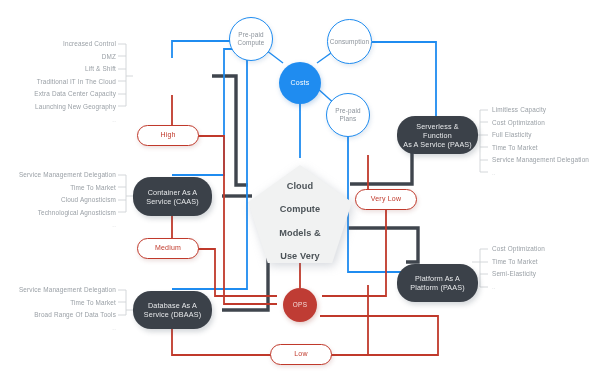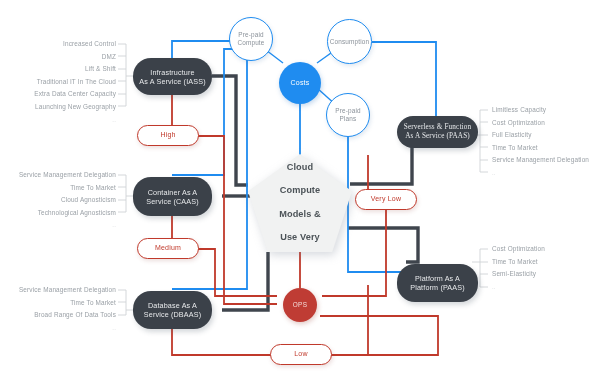--- a/index.html
+++ b/index.html
@@ -93,22 +93,23 @@
     width: 104px;
     height: 98px;
     filter: drop-shadow(2px 3px 5px rgba(120,130,145,0.30));
   }
   .pent {
     width: 104px;
     height: 98px;
     background: #f1f2f2;
     clip-path: polygon(50% 0%, 100% 38%, 81% 100%, 19% 100%, 0% 38%);
     display: flex;
-    align-items: center;
+    align-items: flex-end;
     justify-content: center;
+    margin-top: 11px;
   }
   .pent span {
     display: block;
     font-size: 9.2px;
     font-weight: bold;
     color: #4c5358;
     line-height: 1.28;
     text-align: center;
     letter-spacing: 0.1px;
   }
@@ -197,42 +198,36 @@
     <div class="pent">
       <span>
         <span>Cloud</span><br>
         <span>Compute</span><br>
         <span>Models &amp;</span><br>
         <span>Use Very</span>
       </span>
     </div>
   </div>
 
-  <div class="node svc" style="left:133px; top:58px; width:79px; height:37px;">
-    <span>
-      <span>Infrastructure</span><br>
-      <span>As A Service (IASS)</span>
-    </span>
-  </div>
 
   <div class="node svc" style="left:133px; top:291px; width:79px; height:38px;">
     <span>
       <span>Database As A</span><br>
       <span>Service (DBAAS)</span>
     </span>
   </div>
 
   <div class="node svc" style="left:133px; top:177px; width:79px; height:39px;">
     <span>
       <span>Container As A</span><br>
       <span>Service (CAAS)</span>
     </span>
   </div>
 
-  <div class="node svc" style="left:397px; top:116px; width:81px; height:32px;font-family:Liberation Serif, serif;">
+  <div class="node svc" style="left:397px; top:116px; width:81px; height:38px;">
     <span>
       <span>Serverless &amp; Function</span><br>
       <span>As A Service (PAAS)</span>
     </span>
   </div>
 
   <div class="node svc" style="left:397px; top:244px; width:81px; height:38px;margin-top:20px;">
     <span>
       <span>Platform As A</span><br>
       <span>Platform (PAAS)</span>

